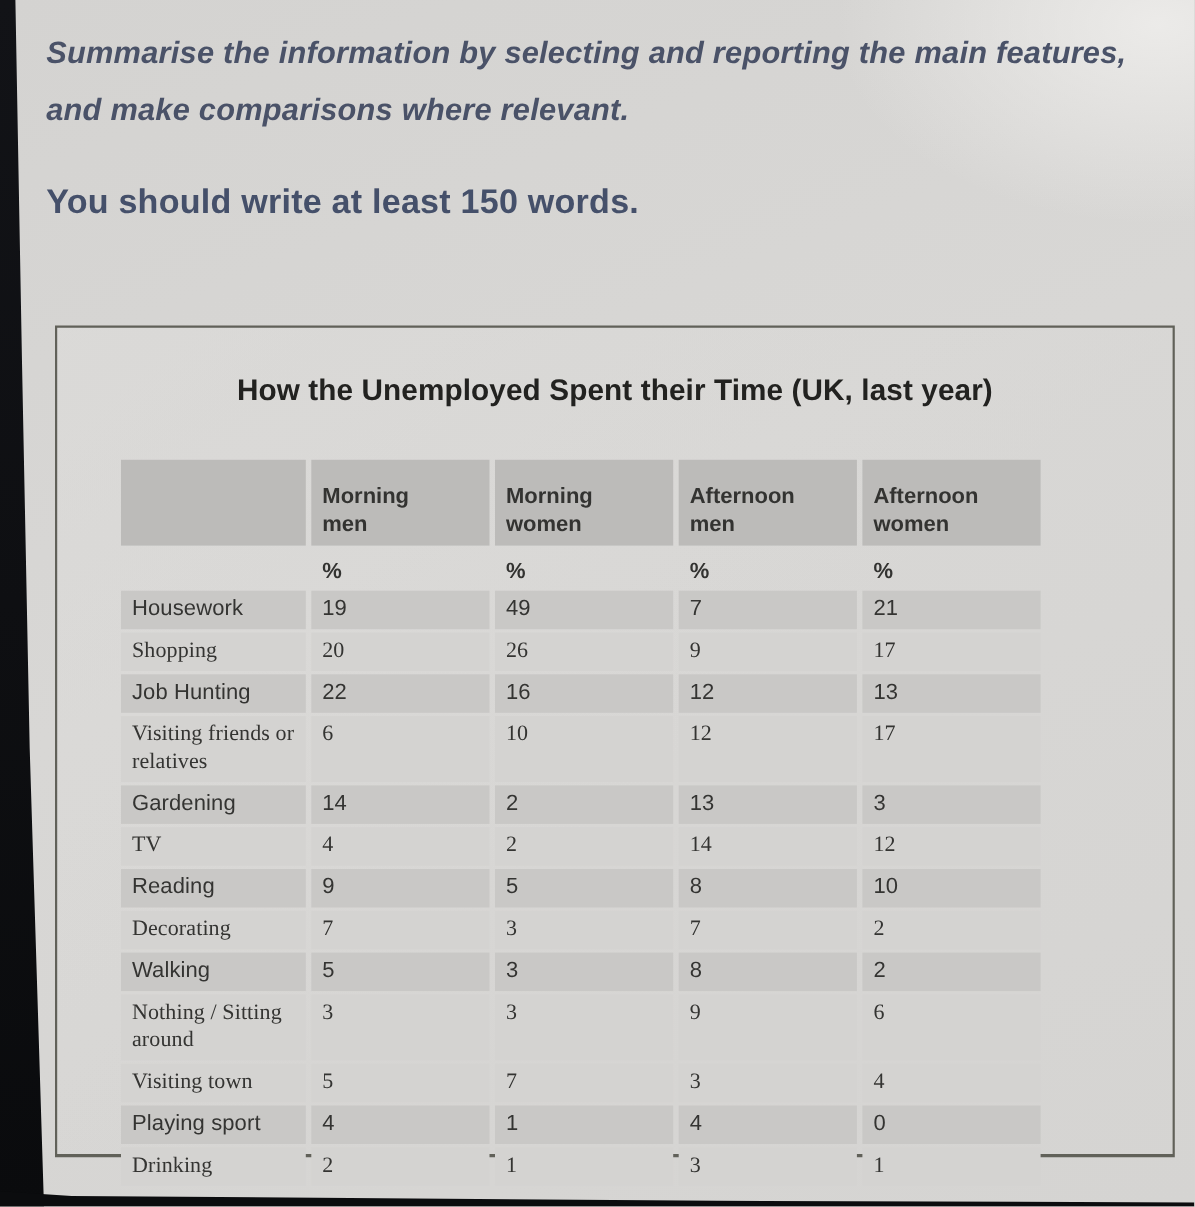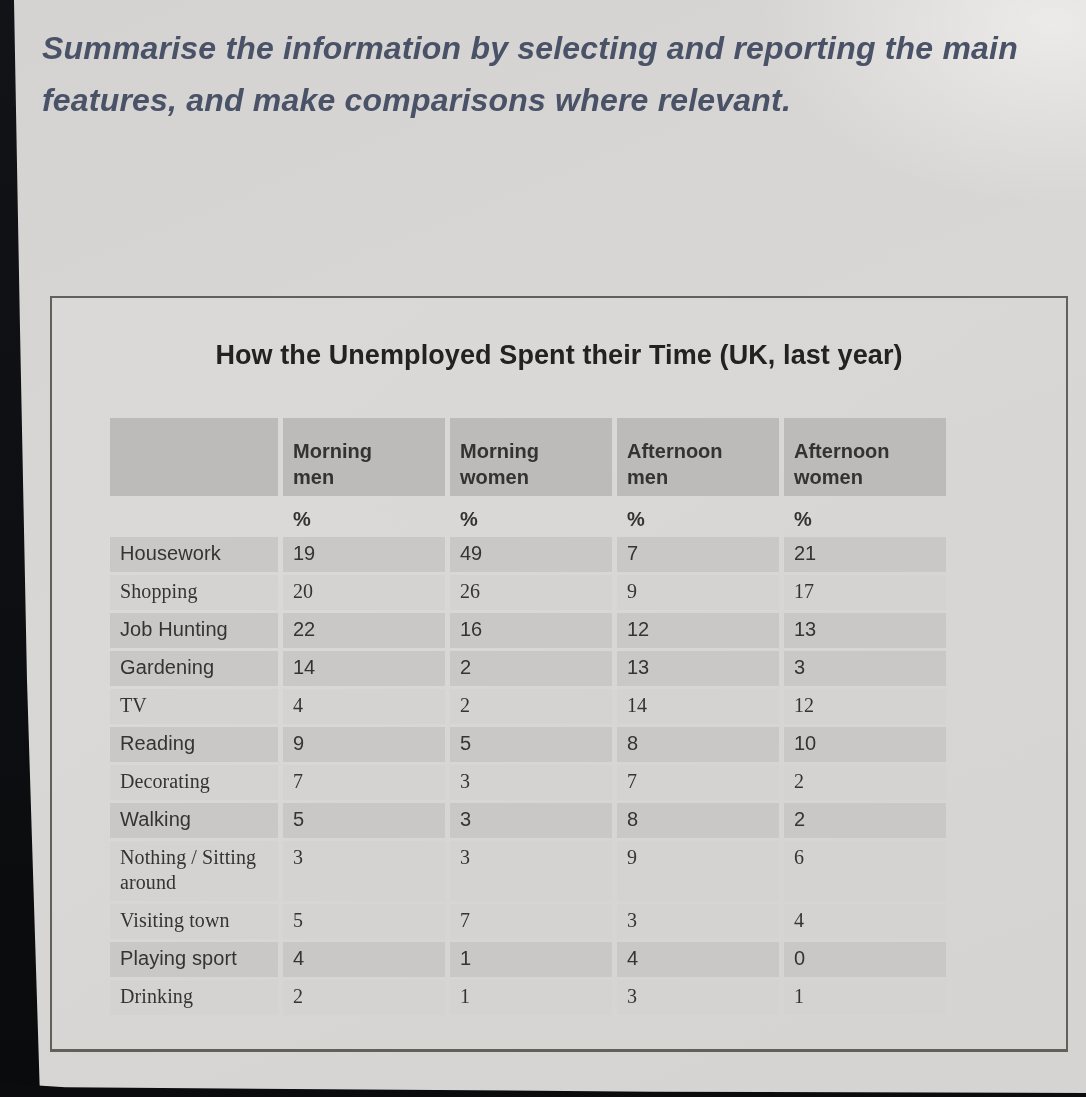--- a/index.html
+++ b/index.html
@@ -25,21 +25,21 @@
   }
   .edge-bottom {
     position: absolute; left: 0; bottom: 0; width: 1086px; height: 14px;
     background: #0b0c0e;
     clip-path: polygon(0 0, 6% 30%, 60% 62%, 100% 72%, 100% 100%, 0 100%);
     z-index: 5;
   }
   
   .prompt {
     position: absolute; left: 42px; top: 22px; width: 1026px;
-    font-size: 32px; font-weight: 700; font-style: italic;
+    font-size: 28px; font-weight: 700; font-style: italic;
     color: #4a5268; line-height: 52px; letter-spacing: 0.2px;
   }
   .min-words {
     position: absolute; left: 42px; top: 166px; width: 900px;
     font-size: 31px; font-weight: 700;
     color: #45506a; letter-spacing: 0.2px;
   }
   
   .card {
     position: absolute; left: 50px; top: 296px;
@@ -88,20 +88,21 @@
 </head>
 <body>
 
 <div class="stage">
 
   <div class="edge-left"></div>
   <div class="edge-bottom"></div>
 
   <p class="prompt">Summarise the information by selecting and reporting the main features, and make comparisons where relevant.</p>
 
+  <p class="min-words">You should write at least 150 words.</p>
 
   <div class="card">
     <h1 class="card-title">How the Unemployed Spent their Time (UK, last year)</h1>
 
     <table class="data-table">
       <colgroup>
         <col class="col-label">
         <col class="col-val">
           <col class="col-val">
           <col class="col-val">
@@ -150,20 +151,27 @@
             <td class="val">9</td>
             <td class="val">17</td>
           </tr>
           <tr class="r-dark">
             <td class="activity">Job Hunting</td>
             <td class="val">22</td>
             <td class="val">16</td>
             <td class="val">12</td>
             <td class="val">13</td>
           </tr>
+          <tr class="r-light">
+            <td class="activity">Visiting friends or relatives</td>
+            <td class="val">6</td>
+            <td class="val">10</td>
+            <td class="val">12</td>
+            <td class="val">17</td>
+          </tr>
           <tr class="r-dark">
             <td class="activity">Gardening</td>
             <td class="val">14</td>
             <td class="val">2</td>
             <td class="val">13</td>
             <td class="val">3</td>
           </tr>
           <tr class="r-light">
             <td class="activity">TV</td>
             <td class="val">4</td>

